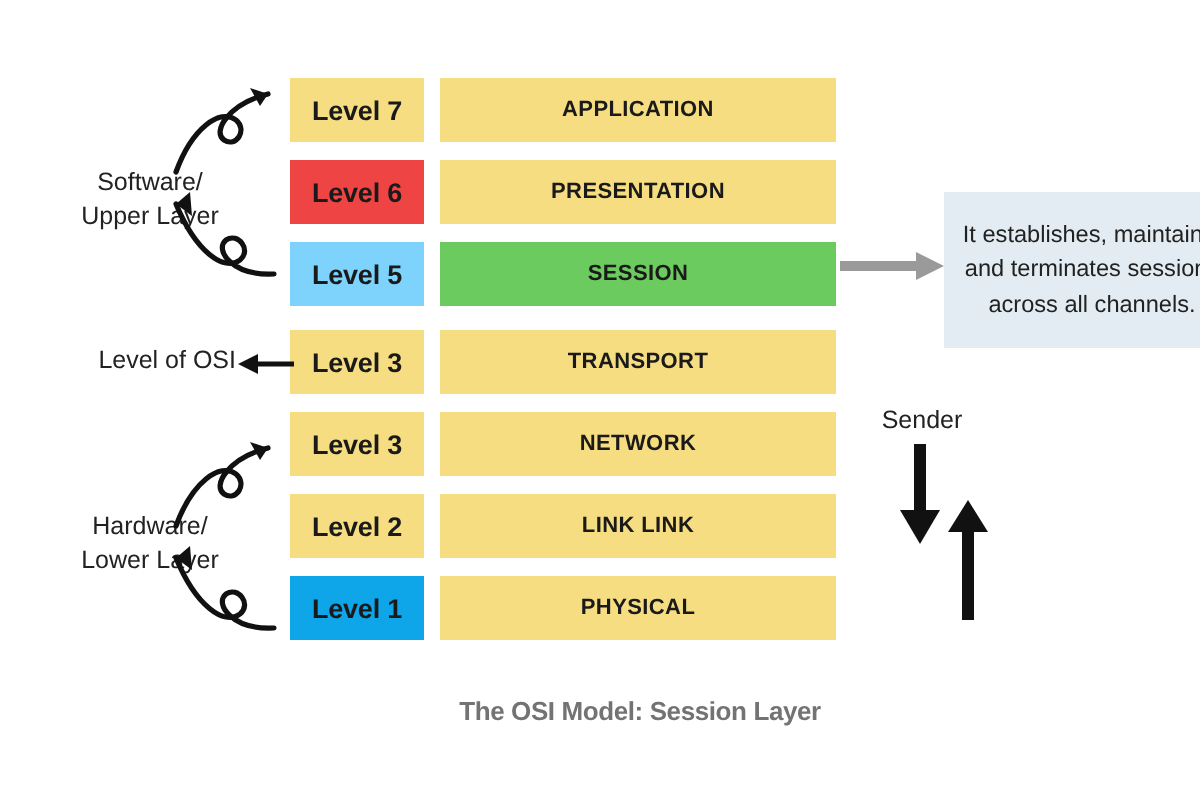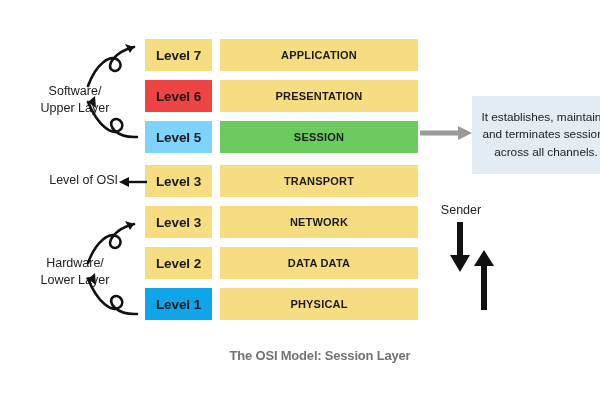--- a/index.html
+++ b/index.html
@@ -129,21 +129,21 @@
       <div class="name-bar" style="background:#f6dd82">TRANSPORT</div>
     </div>
 
     <div class="layer-row" style="top:206px">
       <div class="level-box" style="background:#f6dd82">Level 3</div>
       <div class="name-bar" style="background:#f6dd82">NETWORK</div>
     </div>
 
     <div class="layer-row" style="top:247px">
       <div class="level-box" style="background:#f6dd82">Level 2</div>
-      <div class="name-bar" style="background:#f6dd82">DATA DATA</div>
+      <div class="name-bar" style="background:#f6dd82">LINK LINK</div>
     </div>
 
     <div class="layer-row" style="top:288px">
       <div class="level-box" style="background:#0ea5e9">Level 1</div>
       <div class="name-bar" style="background:#f6dd82">PHYSICAL</div>
     </div>
   </div>
 
   <div class="side-label" id="label-software">Software/
 Upper Layer</div>

